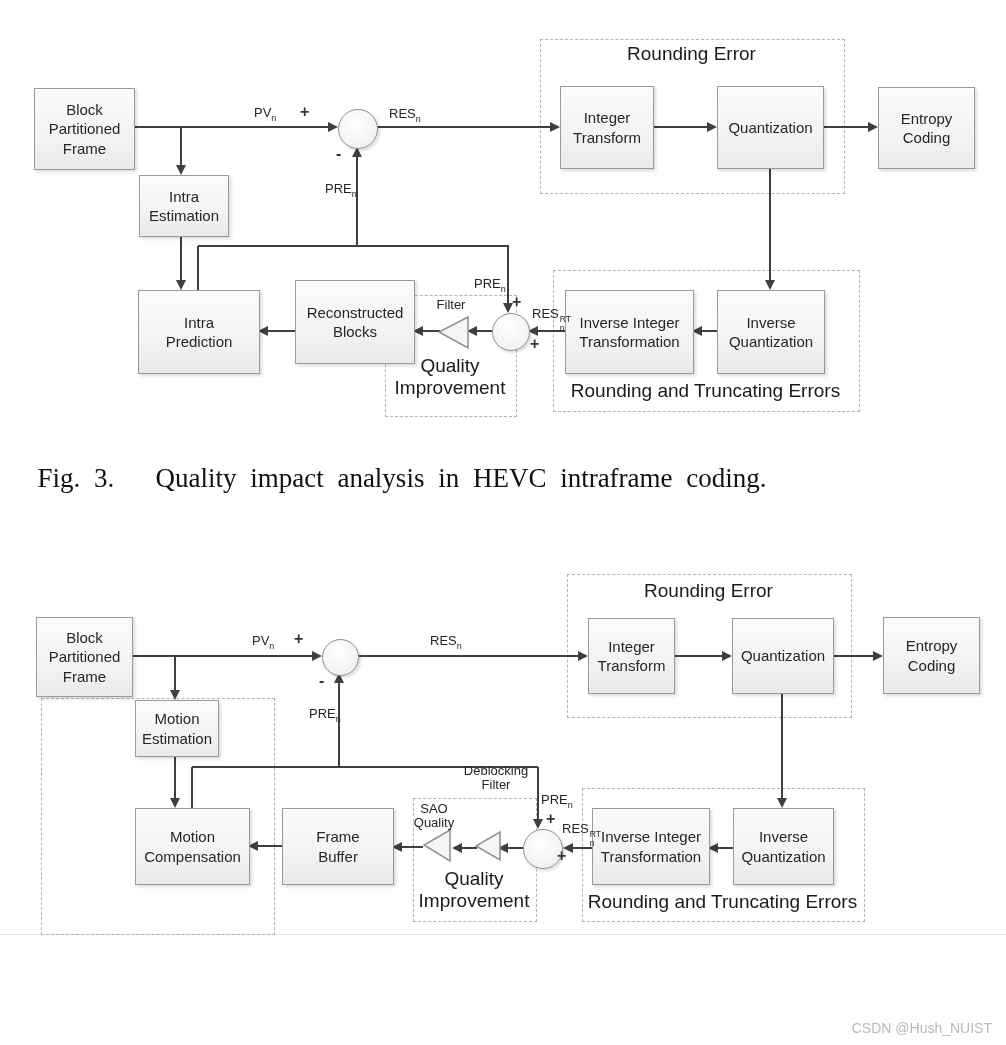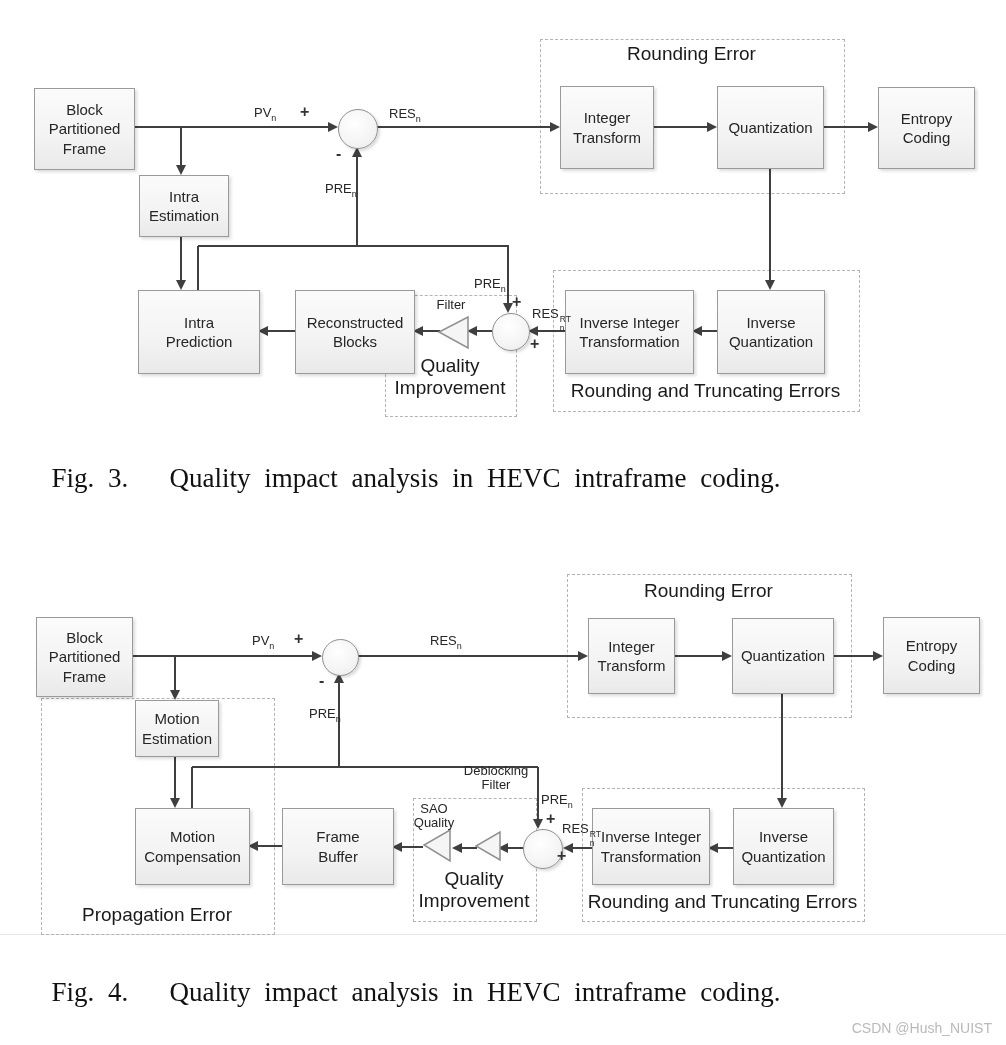--- a/index.html
+++ b/index.html
@@ -18,21 +18,21 @@
   .sgn{position:absolute;font-size:16px;font-weight:600;color:#333;line-height:1;}
   .flab{position:absolute;font-size:13px;color:#262626;text-align:center;line-height:1.1;white-space:pre-line;}
   .adder{position:absolute;border-radius:50%;border:1px solid #8f8f8f;
          background:radial-gradient(circle at 42% 35%,#ffffff 0%,#f4f4f4 60%,#e8e8e8 100%);
          box-shadow:2px 2px 3px rgba(0,0,0,0.14);}
   .tri{position:absolute;}
   .line{position:absolute;background:#3f3f3f;}
   .hd{position:absolute;width:0;height:0;}
   .caption{position:absolute;left:0;width:804px;text-align:center;
            font-family:"Liberation Serif",serif;font-size:27px;color:#111;
-           white-space:pre;word-spacing:7px;padding-left:14px;}
+           white-space:pre;word-spacing:7px;}
   .wm{position:absolute;font-size:14px;color:#b9b9b9;white-space:nowrap;}
   .sep{position:absolute;background:#e6e6e6;}
 </style>
 </head>
 <body>
 
 <div id="page">
 
   <div class="dash" style="left:540px;top:39px;width:303px;height:153px;"></div>
   <div class="dash" style="left:553px;top:270px;width:305px;height:140px;"></div>
@@ -76,21 +76,21 @@
       <div class="hd" style="left: 258px; top: 326px; border-top: 5px solid transparent; border-bottom: 5px solid transparent; border-right: 10px solid rgb(63, 63, 63);"></div>
     </div>
 
   <div class="box" style="left:34px;top:88px;width:99px;height:80px;">Block
 Partitioned
 Frame</div>
   <div class="box" style="left:139px;top:175px;width:88px;height:60px;">Intra
 Estimation</div>
   <div class="box" style="left:138px;top:290px;width:120px;height:82px;">Intra
 Prediction</div>
-  <div class="box" style="left:295px;top:290px;width:118px;height:82px;">Reconstructed
+  <div class="box" style="left:295px;top:280px;width:118px;height:82px;">Reconstructed
 Blocks</div>
   <div class="box" style="left:560px;top:86px;width:92px;height:81px;">Integer
 Transform</div>
   <div class="box" style="left:717px;top:86px;width:105px;height:81px;">Quantization</div>
   <div class="box" style="left:878px;top:87px;width:95px;height:80px;">Entropy
 Coding</div>
   <div class="box" style="left:565px;top:290px;width:127px;height:82px;">Inverse Integer
 Transformation</div>
   <div class="box" style="left:717px;top:290px;width:106px;height:82px;">Inverse
 Quantization</div>
@@ -122,21 +122,20 @@
 
   <div class="dash" style="left:567px;top:574px;width:283px;height:142px;"></div>
   <div class="dash" style="left:582px;top:788px;width:281px;height:132px;"></div>
   <div class="dash" style="left:413px;top:798px;width:122px;height:122px;"></div>
   <div class="dash" style="left:41px;top:698px;width:232px;height:235px;"></div>
 
   <div class="rgn" style="left:567px;top:580px;width:283px;">Rounding Error</div>
   <div class="rgn" style="left:567px;top:891px;width:311px;">Rounding and Truncating Errors</div>
   <div class="rgn" style="left:407px;top:868px;width:134px;">Quality
 Improvement</div>
-  <div class="rgn" style="left:41px;top:904px;width:232px;">Propagation Error</div>
 
   <div id="geo4">
       <div class="line" style="left: 131px; top: 655px; width: 181px; height: 2px;"></div>
       <div class="line" style="left: 174px; top: 656px; width: 2px; height: 34px;"></div>
       <div class="line" style="left: 174px; top: 755px; width: 2px; height: 43px;"></div>
       <div class="line" style="left: 338px; top: 683px; width: 2px; height: 84px;"></div>
       <div class="line" style="left: 192px; top: 766px; width: 346px; height: 2px;"></div>
       <div class="line" style="left: 191px; top: 767px; width: 2px; height: 41px;"></div>
       <div class="line" style="left: 537px; top: 767px; width: 2px; height: 52px;"></div>
       <div class="line" style="left: 357px; top: 655px; width: 221px; height: 2px;"></div>
@@ -205,16 +204,15 @@
   <span class="sig" style="left:430px;top:633px;"><span>RES</span><sub>n</sub></span>
   <span class="sig" style="left:309px;top:706px;"><span>PRE</span><sub>n</sub></span>
   <span class="sig" style="left:541px;top:792px;"><span>PRE</span><sub>n</sub></span>
   <span class="sgn" style="left:546px;top:811px;">+</span>
   <span class="sig" style="left:562px;top:821px;"><span>RES</span><span class="stk">
         <span>RT</span>
         <span>n</span>
       </span></span>
   <span class="sgn" style="left:557px;top:848px;">+</span>
 
-  <div class="caption" style="top:977px;">Fig. 4.   Quality impact analysis in HEVC intraframe coding.</div>
 
   <div class="wm" style="right:14px;top:1020px;">CSDN @Hush_NUIST</div>
 </div>
 
 </body></html>

